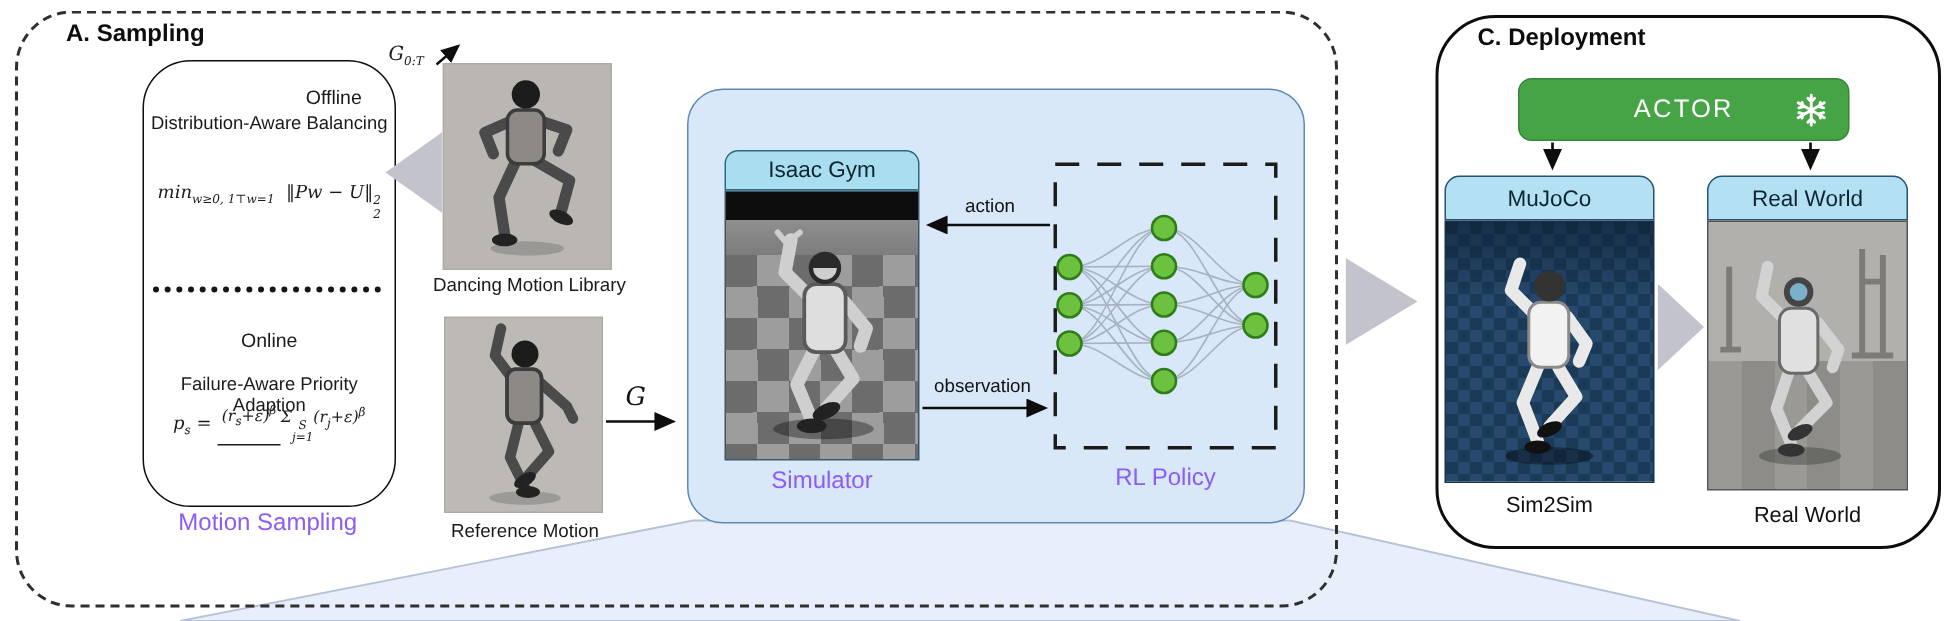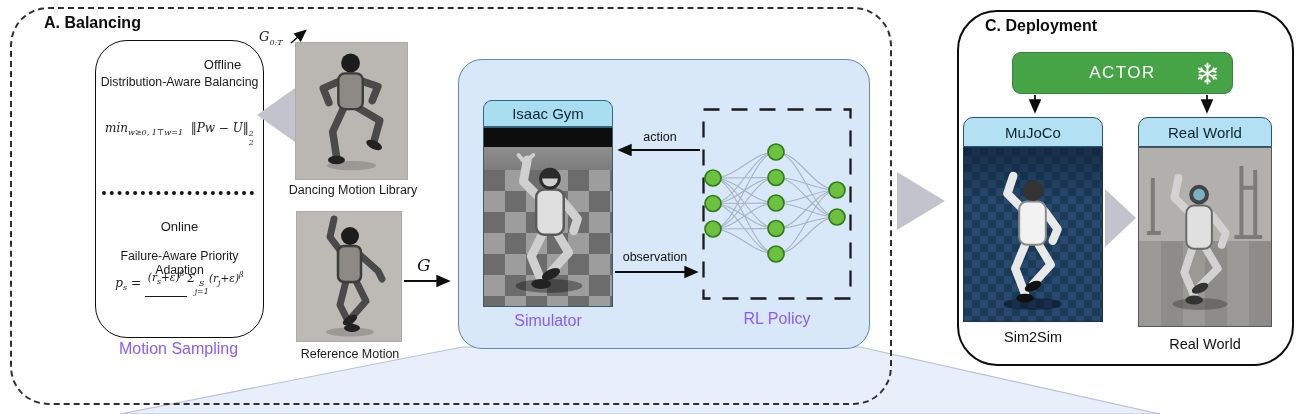--- a/index.html
+++ b/index.html
@@ -68,21 +68,21 @@
 </head>
 <body>
 
 <div id="canvas">
 
   <svg class="abs overlay" viewBox="0 0 1296 414">
     <polygon points="462,347 860,347 1160,414 120,414" style="fill:var(--callout_fill,#e8effa);stroke:var(--callout_border,#b6c2d6);stroke-width:1.2"></polygon>
   </svg>
 
   <div class="abs pipeline-border"></div>
-  <div class="abs sec-title" style="left:44px;top:14px;">A. Balancing</div>
+  <div class="abs sec-title" style="left:44px;top:14px;">A. Sampling</div>
 
   <div class="abs sampling-box">
     <div class="abs samp-line" style="top:16px;font-size:13px;margin-left:43px;">Offline</div>
     <div class="abs samp-line" style="top:34px;">Distribution-Aware Balancing</div>
     <div class="abs math ctr" style="top:80px;left:0;width:100%;">
       <span>min</span><sub>w≥0, 1⊤w=1</sub>&nbsp;
       <span>‖Pw − U‖</span><span class="supsub">
           <sup>2</sup>
           <sub>2</sub>
         </span>

